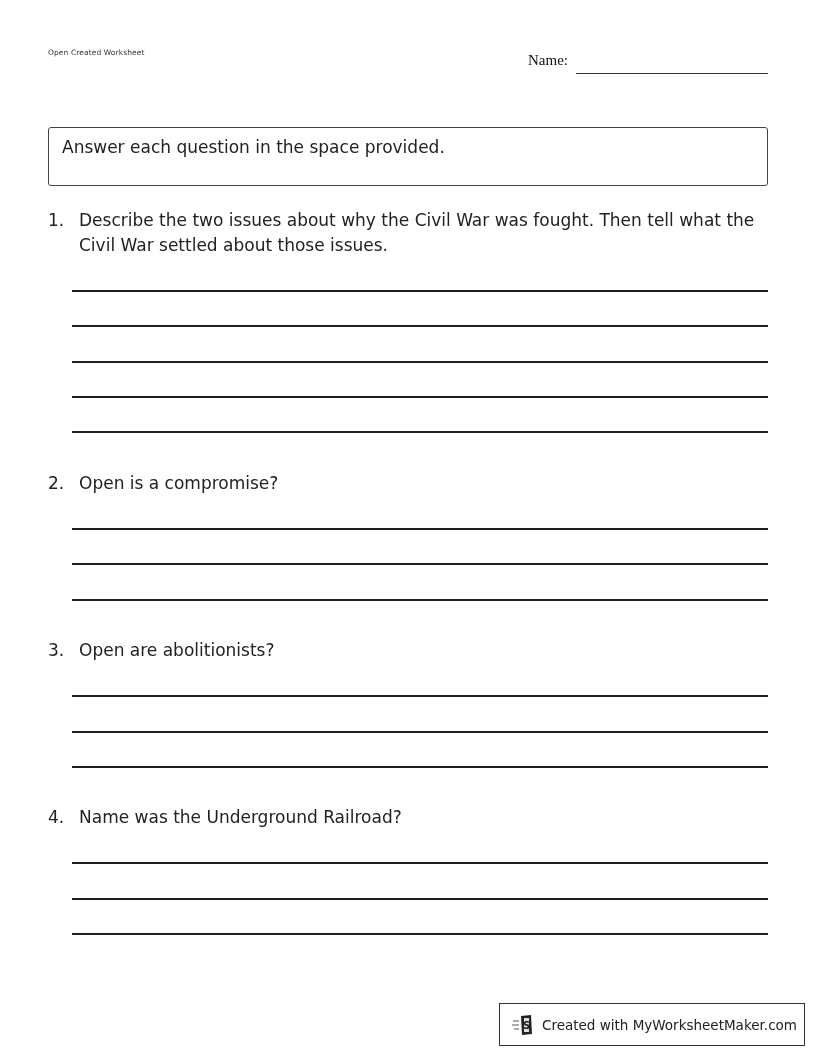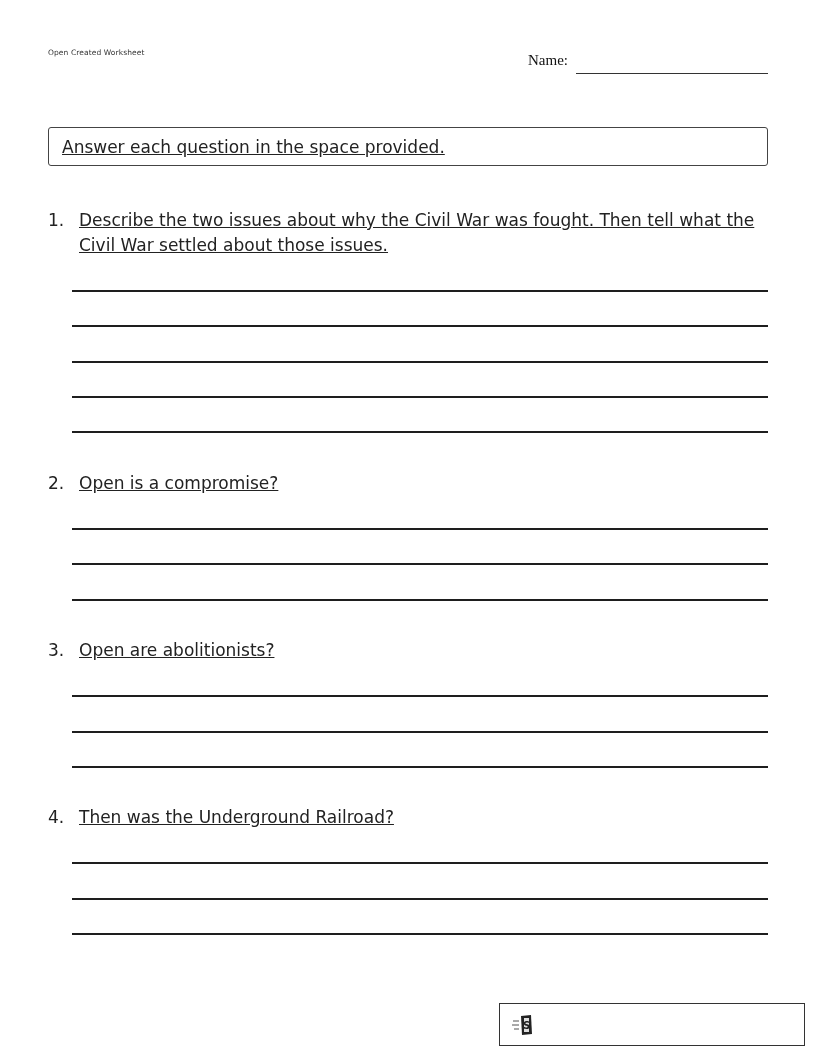--- a/index.html
+++ b/index.html
@@ -13,32 +13,32 @@
     .name-label {
       position: absolute; left: 528px; top: 52px;
       font-family: Liberation Serif, serif; font-size: 15px; color: #111111;
     }
     .name-line {
       position: absolute; left: 576px; top: 73px; width: 192px; height: 0;
       border-top: 1px solid #333333;
     }
 
     .instructions-box {
-      position: absolute; left: 48px; top: 127px; width: 720px; height: 39px;
+      position: absolute; left: 48px; top: 127px; width: 720px; height: 59px;
       border: 1px solid #444444; border-radius: 3px;
       padding: 9px 13px 0 13px;
-      font-size: 17px; color: #222222; text-decoration: underline;
+      font-size: 17px; color: #222222;
     }
 
     .question {
       position: absolute; left: 48px; width: 720px;
       font-size: 17px; line-height: 25px; color: #222222;
     }
     .question .num { position: absolute; left: 0; top: 0; width: 30px; }
-    .question .text { display: block; padding-left: 31px; text-decoration: underline; }
+    .question .text { display: block; padding-left: 31px; }
 
     .answer-line {
       position: absolute; left: 72px; width: 696px; height: 0;
       border-top: 2px solid #1e1e1e;
     }
 
     .footer-badge {
       position: absolute; left: 499px; top: 1003px; width: 306px; height: 43px;
       border: 1px solid #333333; display: flex; align-items: center;
       padding-left: 12px; gap: 6px;
@@ -78,32 +78,33 @@
   <div class="question" style="top:638px;">
     <span class="num">3.</span>
     <span class="text">Open are abolitionists?</span>
   </div>
   <div class="answer-line" style="top:695px;"></div>
   <div class="answer-line" style="top:731px;"></div>
   <div class="answer-line" style="top:766px;"></div>
 
   <div class="question" style="top:805px;">
     <span class="num">4.</span>
-    <span class="text">Then was the Underground Railroad?</span>
+    <span class="text">Name was the Underground Railroad?</span>
   </div>
   <div class="answer-line" style="top:862px;"></div>
   <div class="answer-line" style="top:898px;"></div>
   <div class="answer-line" style="top:933px;"></div>
 
   <div class="footer-badge">
     <span class="logo-icon">
       <svg width="24" height="22" viewBox="0 0 24 22">
         <line x1="1" y1="7" x2="7" y2="7" stroke="#555" stroke-width="1"></line>
         <line x1="0" y1="11" x2="7" y2="11" stroke="#555" stroke-width="1"></line>
         <line x1="2" y1="15" x2="7" y2="15" stroke="#555" stroke-width="1"></line>
         <polygon points="9,2 19,1 20,20 10,21" fill="#222"></polygon>
         <polygon points="12,4 17,4 17,18 12,18" fill="#ffffff" opacity="0.85"></polygon>
         <text x="14.5" y="15" font-size="10" font-family="DejaVu Sans, sans-serif" fill="#222" text-anchor="middle" font-weight="bold">S</text>
       </svg>
     </span>
+    <span>Created with MyWorksheetMaker.com</span>
   </div>
 
 </div>
 
 </body></html>

